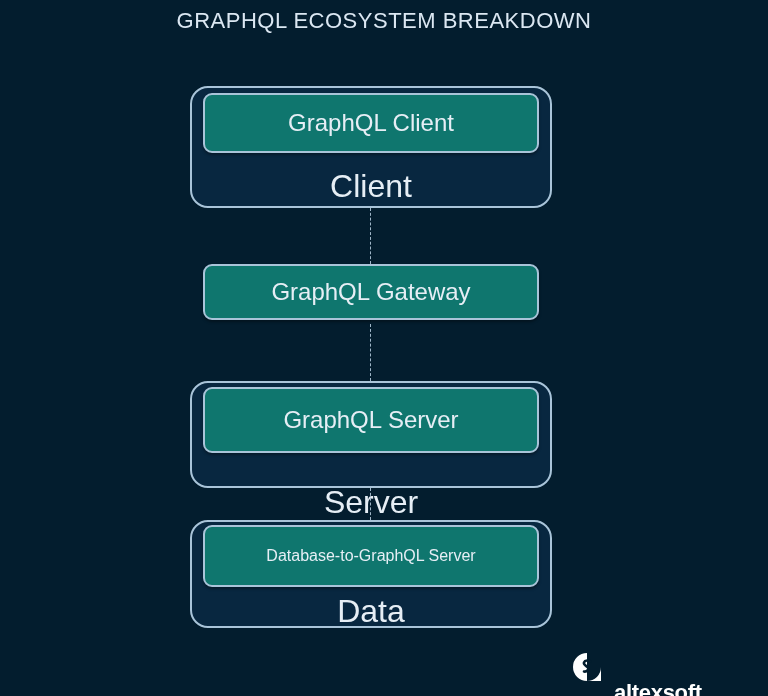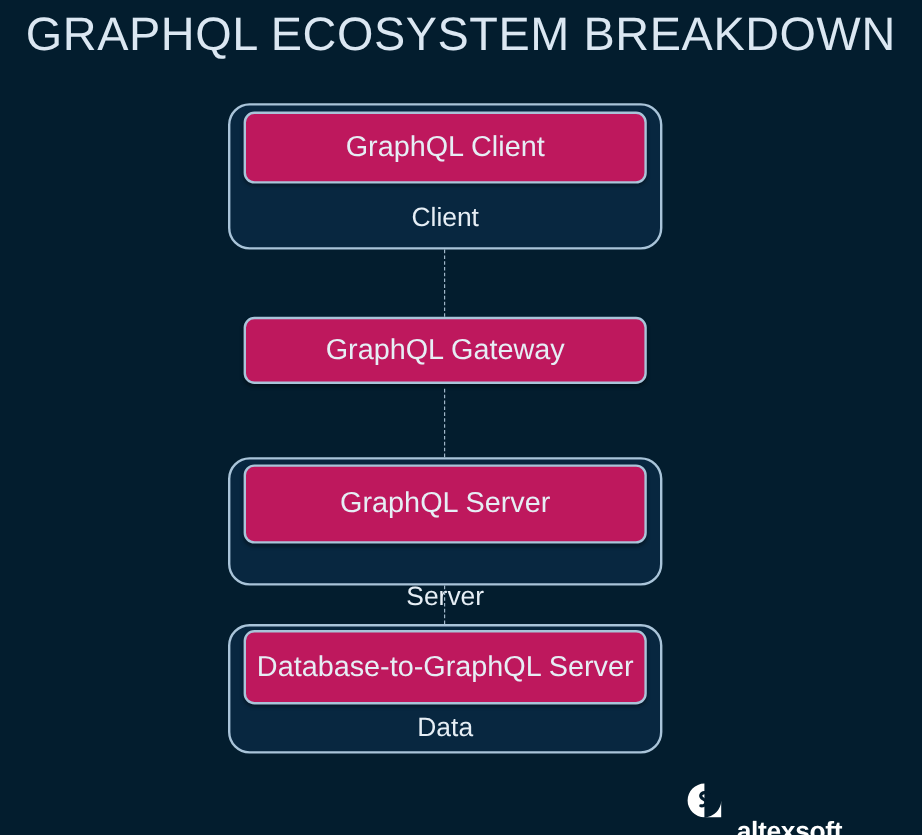--- a/index.html
+++ b/index.html
@@ -7,50 +7,50 @@
       width: 768px; height: 696px;
       background: #031d2e;
       position: relative;
       overflow: hidden;
       font-family: "DejaVu Sans", "Liberation Sans", sans-serif;
       color: #e6eef5;
     }
     .title {
       position: absolute; left: 0; top: 8px; width: 768px;
       text-align: center;
-      font-size: 39px; letter-spacing: 0.5px;
+      font-size: 22px; letter-spacing: 0.5px;
       color: #dbe7f2;
       font-family: "Liberation Sans", sans-serif;
     }
     .group {
       position: absolute;
       left: 190px; width: 362px;
       border: 2px solid #a9c4d9;
       border-radius: 18px;
       background: #082740;
       box-sizing: border-box;
     }
     .box {
       position: absolute;
       left: 203px; width: 336px;
-      background: #be185d;
+      background: #0f766e;
       border: 2px solid #a9c4d9;
       border-radius: 9px;
       box-sizing: border-box;
       display: flex; align-items: center; justify-content: center;
       color: #e6eef5;
       font-size: 24px;
       font-family: "Liberation Sans", sans-serif;
       box-shadow: 0 2px 3px rgba(0,0,0,0.35);
     }
-    .box.small { font-size: 24px; }
+    .box.small { font-size: 16px; }
     .group-label {
       position: absolute; left: 190px; width: 362px;
       text-align: center;
-      font-size: 22px;
+      font-size: 32px;
       color: #e6eef5;
       font-family: "Liberation Sans", sans-serif;
     }
     .connector {
       position: absolute; left: 370px; width: 0;
       border-left: 1px dashed #9fb6c8;
     }
     .logo {
       position: absolute; left: 572px; top: 650px; width: 130px; height: 62px;
     }

